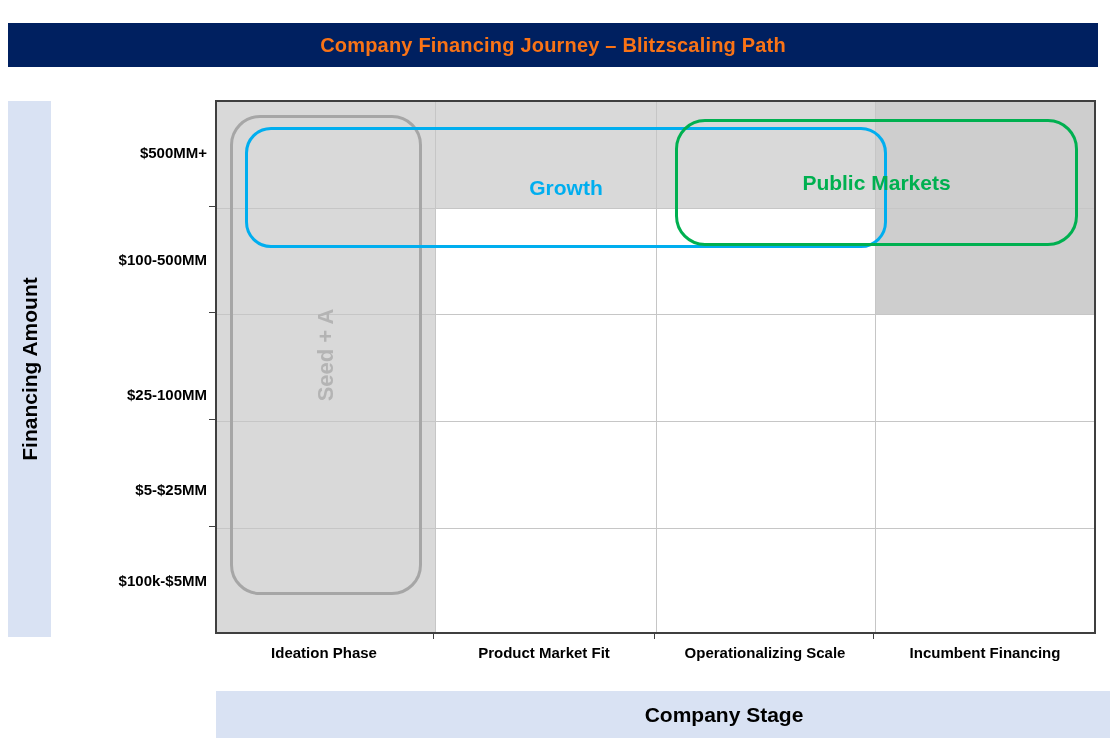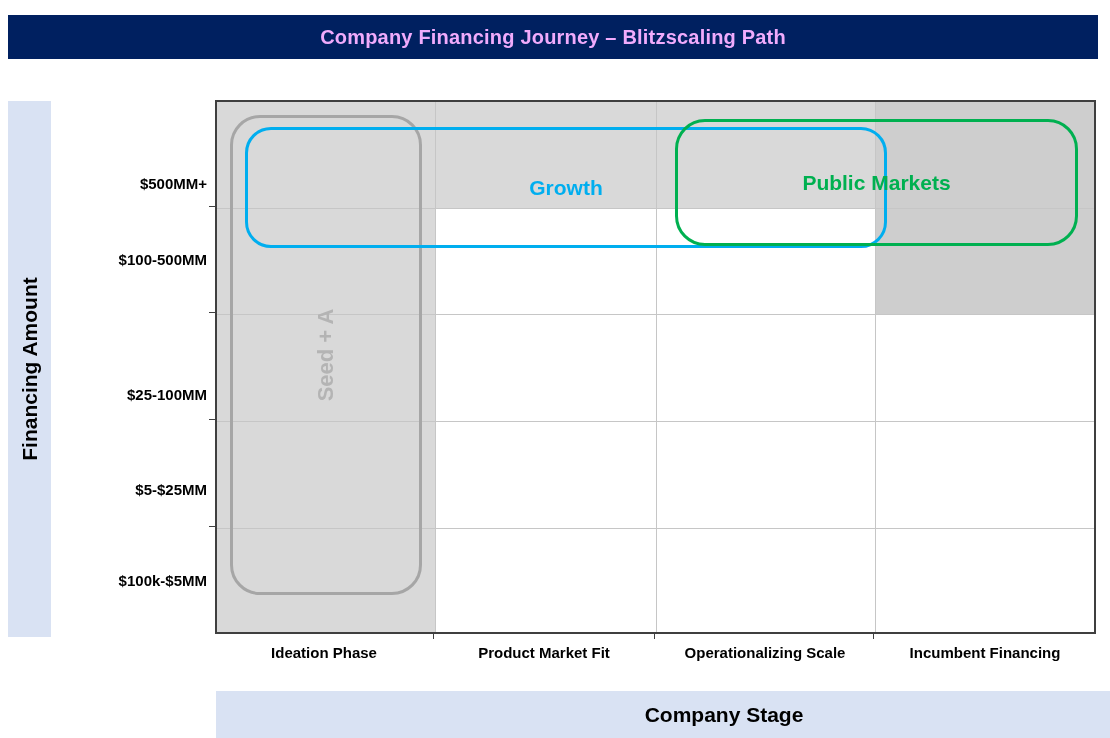--- a/index.html
+++ b/index.html
@@ -2,22 +2,22 @@
 <html><head>
 <meta charset="utf-8">
 <style>
   * { margin: 0; padding: 0; box-sizing: border-box; }
   html, body { width: 1110px; height: 738px; background: #ffffff;
     font-family: "Liberation Sans", sans-serif; position: relative; overflow: hidden; }
 
   .abs { position: absolute; }
 
   
-  .title-bar { left: 8px; top: 15px; width: 1090px; height: 44px;
-    background: #002060; color: #f0abfc; display: flex; align-items: center;
+  .title-bar { left: 8px; top: 23px; width: 1090px; height: 44px;
+    background: #002060; color: #f97316; display: flex; align-items: center;
     justify-content: center; font-size: 20px; font-weight: bold; letter-spacing: 0.2px; }
 
   
   .y-band { left: 8px; top: 101px; width: 43px; height: 536px; background: #D9E2F3;
     display: flex; align-items: center; justify-content: center; }
   .y-band span { transform: rotate(-90deg); white-space: nowrap;
     font-size: 21px; font-weight: bold; color: #000000; }
   .x-band { left: 216px; top: 691px; width: 1016px; height: 47px; background: #D9E2F3;
     display: flex; align-items: center; justify-content: center;
     font-size: 21px; font-weight: bold; color: #000000; }
@@ -45,21 +45,21 @@
   .region-growth { left: 245px; top: 127px; width: 642px; height: 121px;
     border: 3px solid #00AEEF; border-radius: 26px;
     font-size: 21px; font-weight: bold; color: #00AEEF; }
   .region-public { left: 675px; top: 119px; width: 403px; height: 127px;
     border: 3px solid #00B050; border-radius: 30px;
     font-size: 21px; font-weight: bold; color: #00B050; }
 
   
   .ytick { left: 60px; width: 147px; height: 22px; text-align: right;
     font-size: 15px; font-weight: bold; color: #000000; line-height: 22px; }
-  .yt0 { top: 142px; margin-top: 31px; } .yt1 { top: 249px; } .yt2 { top: 356px; margin-top: 28px; }
+  .yt0 { top: 142px; } .yt1 { top: 249px; } .yt2 { top: 356px; margin-top: 28px; }
   .yt3 { top: 463px; margin-top: 16px; } .yt4 { top: 570px; }
   .xtick { top: 643px; width: 230px; height: 20px; text-align: center;
     font-size: 15px; font-weight: bold; color: #000000; line-height: 20px; }
   .xt0 { left: 209px; } .xt1 { left: 429px; } .xt2 { left: 650px; } .xt3 { left: 870px; }
 </style>
 </head>
 <body>
 
 <div class="abs title-bar">
   <span>Company Financing Journey – Blitzscaling Path</span>

